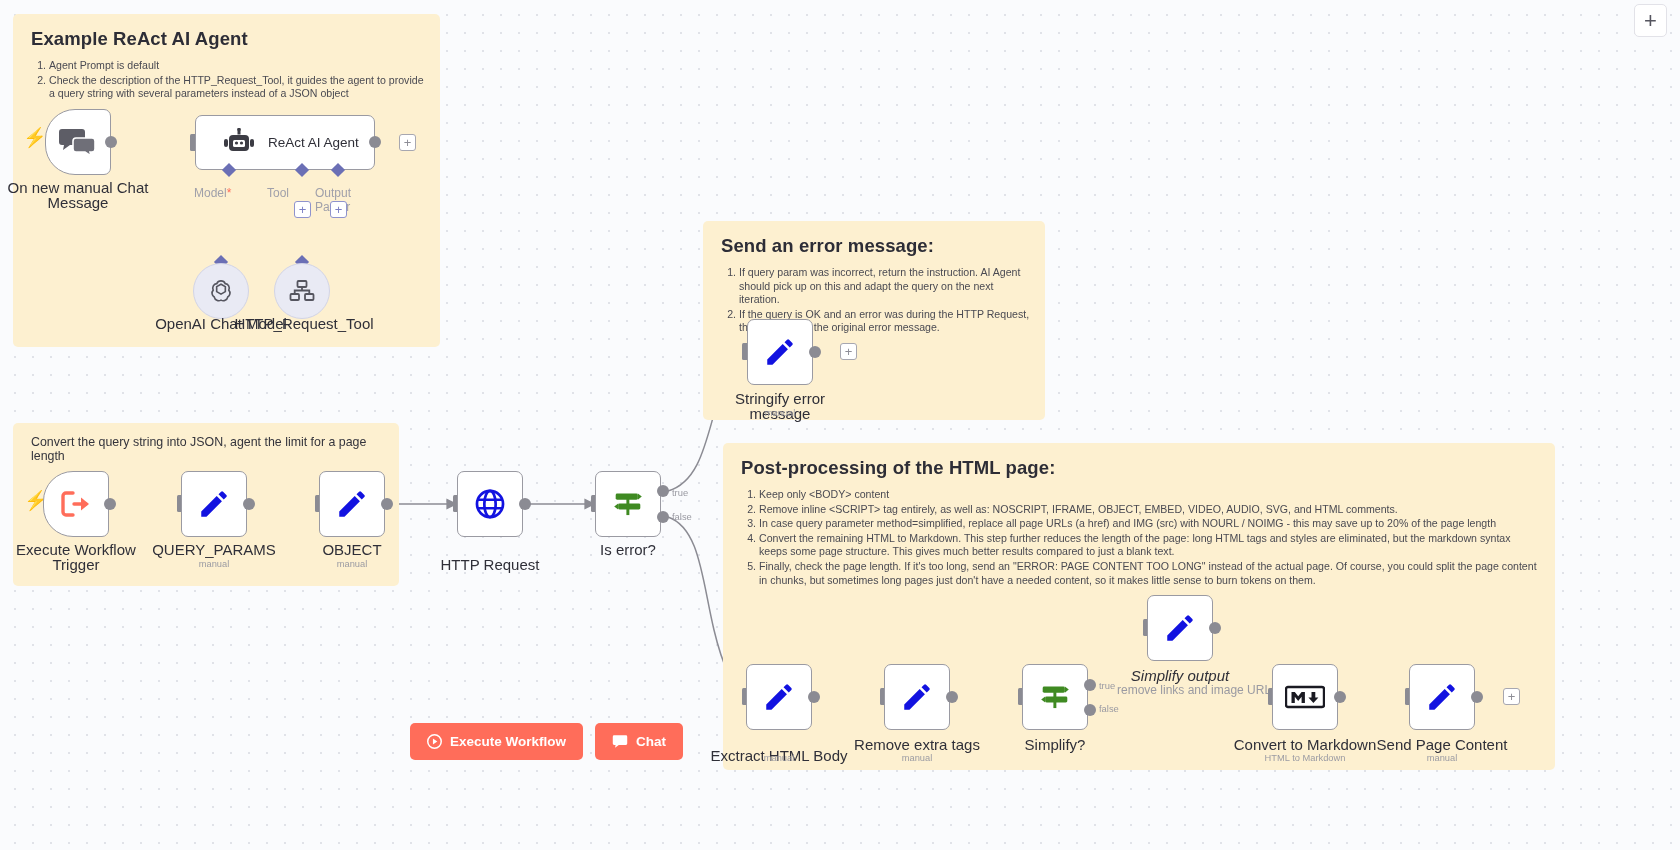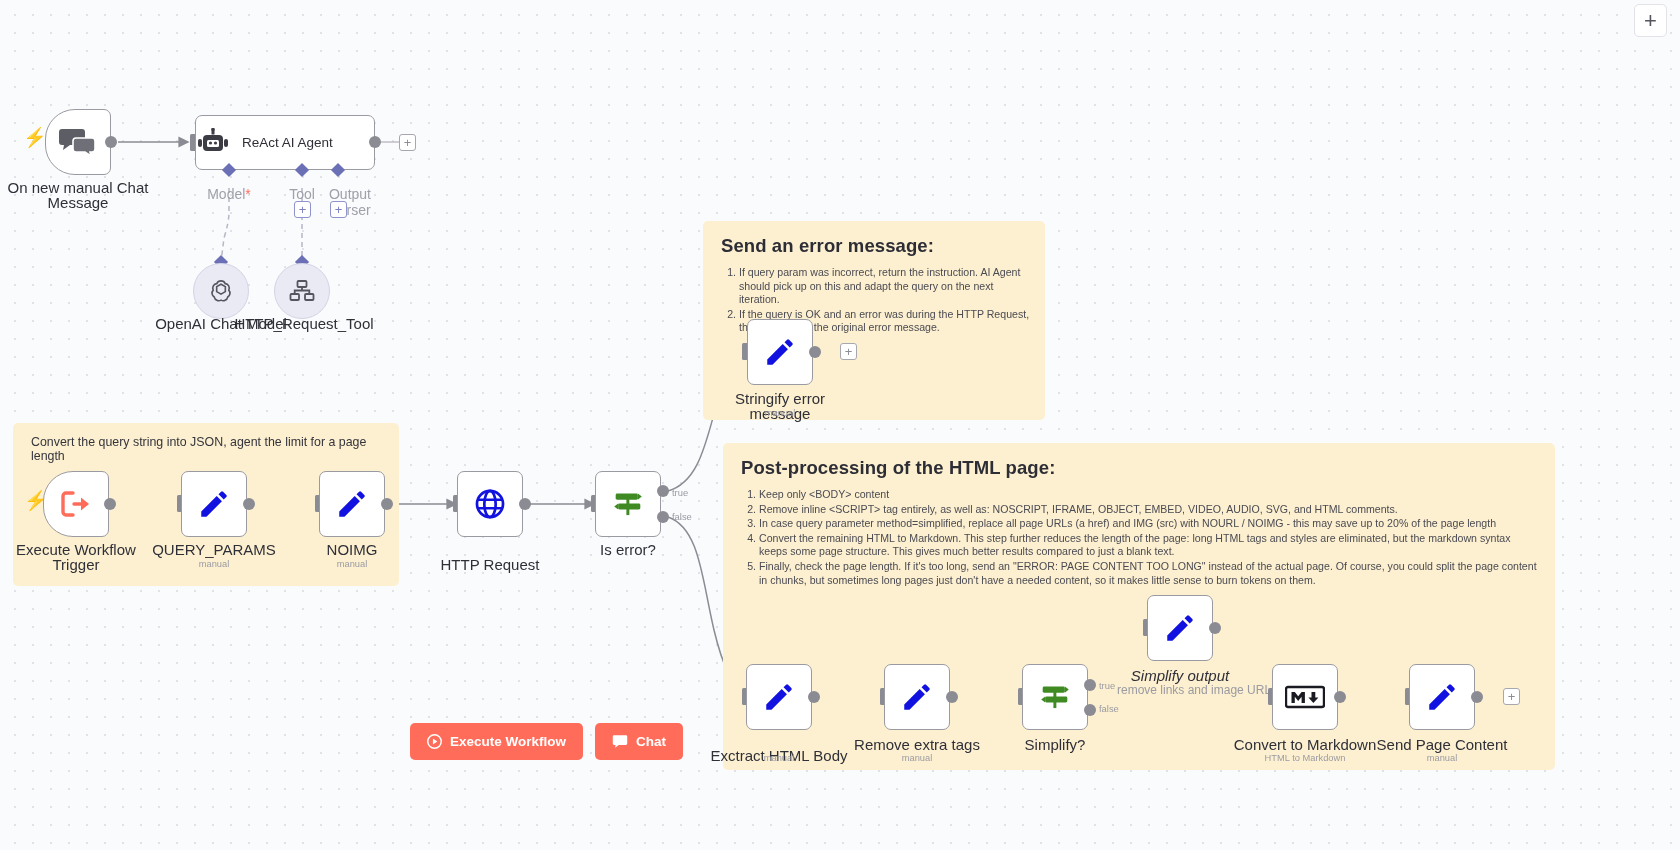--- a/index.html
+++ b/index.html
@@ -44,21 +44,21 @@
   
   .node {
     position:absolute;
     background:#fff;
     border:1.4px solid #9a9aa2;
     border-radius:7px;
     display:flex; align-items:center; justify-content:center;
   }
   .node.square { width:66px; height:66px; }
   .node.trigger { width:66px; height:66px; border-radius:30px 7px 7px 30px; }
-  .node.wide { width:180px; height:55px; border-radius:7px; justify-content:flex-start; gap:12px; }
+  .node.wide { width:180px; height:55px; border-radius:7px; justify-content:flex-start; padding-left:26px; gap:12px; }
   .node-title {
     position:absolute;
     text-align:center;
     font-size:15px;
     color:#2f2f38;
     line-height:14.5px;
     width:150px;
   }
   .node-sub {
     position:absolute;
@@ -97,21 +97,21 @@
     font-size:13px; color:#8d8d96; line-height:1;
   }
   .plusbox.purple { border-color:#8f93cd; color:#7b7fc4; }
   .bolt { position:absolute; font-size:19px; color:#ff6d5a; }
 
   .edge-label {
     position:absolute; font-size:9.4px; color:#9a9aa2;
   }
   .edge-note { position:absolute; font-size:12px; color:#9a9aa2; }
   .subnode-conn-label {
-    position:absolute; font-size:14px; color:#a0a0aa; text-align:center; width:70px;
+    position:absolute; font-size:12px; color:#a0a0aa; width:70px;
   }
   .req-star { color:#ff6d5a; }
 
   svg.wires { position:absolute; left:0; top:0; width:1680px; height:850px; pointer-events:none; }
 
   
   .btnbar { position:absolute; left:410px; top:723px; display:flex; gap:12px; }
   .btn {
     display:flex; align-items:center; gap:8px;
     background:#ff6d5a; color:#fff;
@@ -169,20 +169,27 @@
 
     <path d="M1220,628 L1275,690" stroke="#8b8b93" stroke-width="1.5" fill="none" marker-end="url(#arw)"></path>
 
     <path d="M1095,709 L1274,697" stroke="#8b8b93" stroke-width="1.5" fill="none" marker-end="url(#arw)"></path>
 
     <line x1="1345" y1="697" x2="1408" y2="697" stroke="#8b8b93" stroke-width="1.6" marker-end="url(#arw)"></line>
 
     <line x1="1481" y1="697" x2="1502" y2="697" stroke="#b9b9c1" stroke-width="1.4"></line>
   </svg>
 
+  <div class="sticky" style="left:13px; top:14px; width:427px; height:333px;">
+    <h2>Example ReAct AI Agent</h2>
+    <ol>
+      <li>Agent Prompt is default</li>
+      <li>Check the description of the HTTP_Request_Tool, it guides the agent to provide a query string with several parameters instead of a JSON object</li>
+    </ol>
+  </div>
 
   <div class="bolt" style="left:23px; top:126px;">⚡</div>
   <div class="node trigger" style="left:45px; top:109px;">
     <svg width="40" height="32" viewBox="0 0 40 32">
       <path d="M4 3h20a3 3 0 0 1 3 3v10a3 3 0 0 1-3 3H12l-7 5 1-5H4a3 3 0 0 1-3-3V6a3 3 0 0 1 3-3z" fill="#5d5d66"></path>
       <path d="M18 12h16a3 3 0 0 1 3 3v8a3 3 0 0 1-3 3h-2l1 4-6-4H18a3 3 0 0 1-3-3v-8a3 3 0 0 1 3-3z" fill="#6f6f78" stroke="#fff" stroke-width="1.6"></path>
     </svg>
   </div>
   <div class="port-out" style="left:105px; top:136px;"></div>
   <div class="node-title" style="left:3px; top:181px;">On new manual Chat Message</div>
@@ -278,21 +285,21 @@
   <div class="node-title" style="left:139px; top:543px;">QUERY_PARAMS</div>
   <div class="node-sub" style="left:139px; top:559px;">manual</div>
 
   <div class="port-in" style="left:315px; top:495px;"></div>
   <div class="node square" style="left:319px; top:471px;">
     <svg width="34" height="34" viewBox="0 0 24 24">
       <path d="M3 17.3V21h3.7L17.6 10.1l-3.7-3.7L3 17.3zM20.7 7a1 1 0 0 0 0-1.4l-2.3-2.3a1 1 0 0 0-1.4 0l-1.8 1.8 3.7 3.7L20.7 7z" fill="#1212e0"></path>
     </svg>
   </div>
   <div class="port-out" style="left:381px; top:498px;"></div>
-  <div class="node-title" style="left:277px; top:543px;">NOIMG</div>
+  <div class="node-title" style="left:277px; top:543px;">OBJECT</div>
   <div class="node-sub" style="left:277px; top:559px;">manual</div>
 
   <div class="port-in" style="left:453px; top:495px;"></div>
   <div class="node square" style="left:457px; top:471px;">
     <svg width="34" height="34" viewBox="0 0 24 24">
       <circle cx="12" cy="12" r="9.2" fill="none" stroke="#1212e0" stroke-width="1.9"></circle>
       <ellipse cx="12" cy="12" rx="4" ry="9.2" fill="none" stroke="#1212e0" stroke-width="1.9"></ellipse>
       <path d="M3 9h18M3 15h18" stroke="#1212e0" stroke-width="1.9"></path>
     </svg>
   </div>

